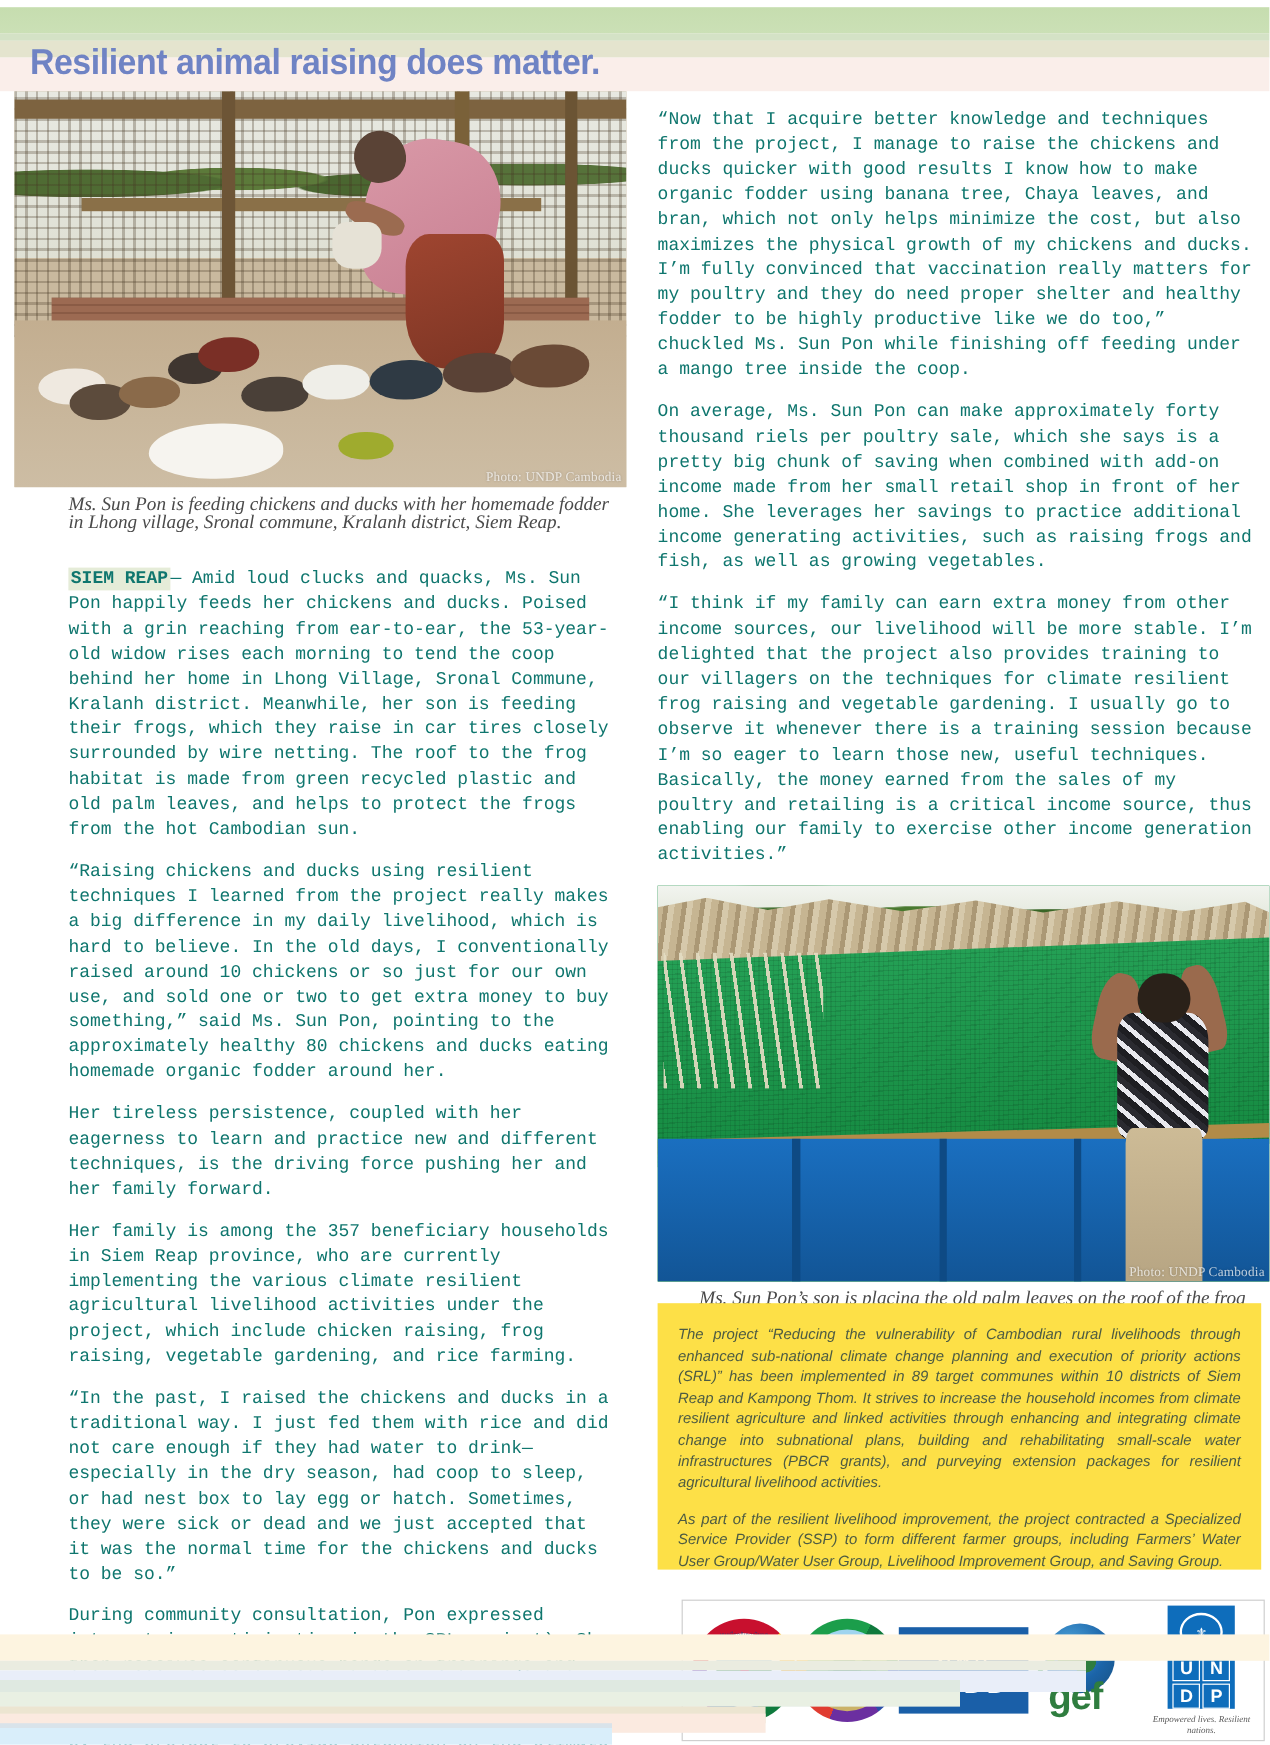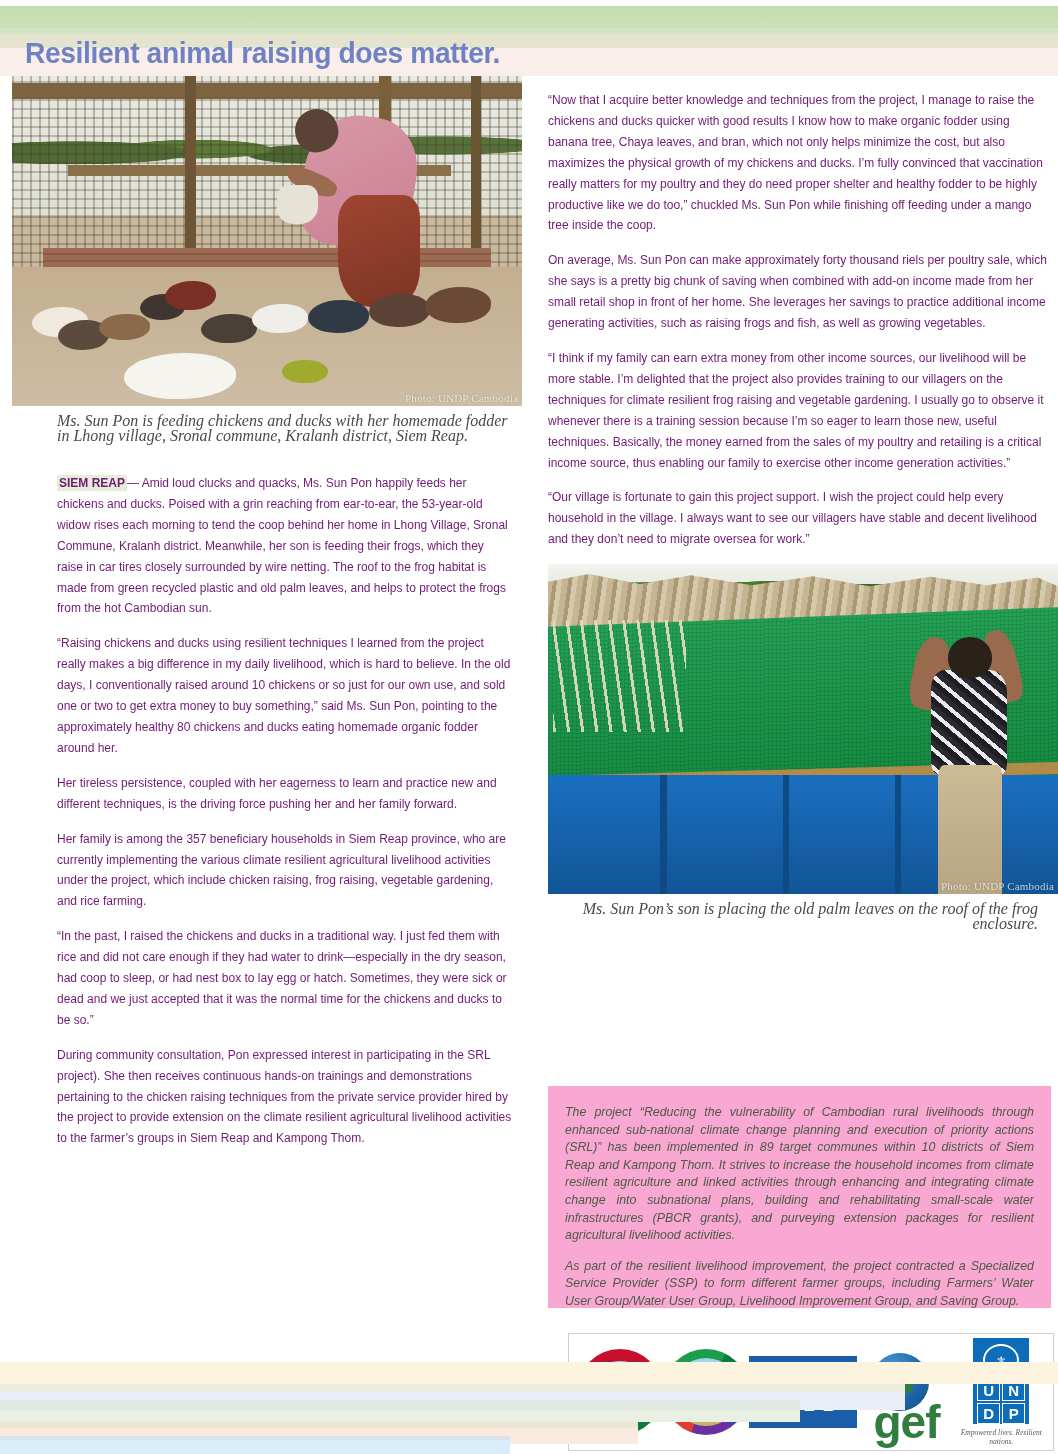--- a/index.html
+++ b/index.html
@@ -142,32 +142,32 @@
      background:#9a6a4d; border-radius:40% 48% 30% 34%; transform: rotate(12deg); }
   #photo-frog .boy-arm2 {
      position:absolute; left:86%; top:20%; width:6%; height:22%;
      background:#9a6a4d; border-radius:40% 40% 30% 34%; transform: rotate(-14deg); }
   #photo-frog .boy-pants {
      position:absolute; left:76.5%; top:61%; width:12.5%; height:39%;
      background: linear-gradient(to bottom,#cdbb96,#b7a583); border-radius:10% 8% 0 0; }
 
   
   .body-p {
-    font-size: 12px; line-height: 20.9px; color: #701a75;
+    font-size: 15px; line-height: 20.9px; color: #0f766e;
     margin-bottom: 14px; text-align: left;
-    font-family: Liberation Sans, sans-serif;
+    font-family: Liberation Mono, monospace;
   }
   .dateline {
     font-weight: bold; background: #e5ecd8; padding: 1px 2px;
   }
 
   
   .infobox {
     position: absolute; left: 548px; top: 1086px; width: 503px; height: 222px;
-    background: #f9a8d4; padding: 18px 17px 0 17px;
+    background: #fde047; padding: 18px 17px 0 17px;
   }
   .infobox p {
     font-family: "Liberation Sans", sans-serif;
     font-style: italic; font-size: 12.4px; line-height: 17.6px;
     color: #4d5b43; text-align: justify; margin-bottom: 13px;
   }
 
   
   .logo-strip {
     position: absolute; left: 568px; top: 1333px; width: 486px; height: 118px;
@@ -220,21 +220,21 @@
      background: radial-gradient(circle at 34% 30%, #4aa0d8, #1b64a8 58%, #18507f 100%); }
   .logo-gef .continent { position:absolute; left:20px; top:14px; width:40px; height:40px;
      border-radius:50%;
      background:
        radial-gradient(ellipse at 30% 35%, #2f7d3f 0 30%, transparent 31%),
        radial-gradient(ellipse at 66% 60%, #2f7d3f 0 26%, transparent 27%); }
   .logo-gef .ring { position:absolute; left: 4px; top: 22px; width: 82px; height: 28px;
      border: 4px solid #3f9e45; border-radius: 50%; transform: rotate(-22deg);
      border-bottom-color: transparent; }
   .logo-gef .wordmark { position:absolute; left: 16px; top: 48px;
-     font-size: 46px; font-weight: bold; color:#2f7d3f; letter-spacing:-1px;
+     font-size: 32px; font-weight: bold; color:#2f7d3f; letter-spacing:-1px;
      font-family:"Liberation Sans", sans-serif; }
 
   .logo-undp { display:flex; flex-direction:column; align-items:center; }
   .logo-undp .mark { width: 56px; height: 86px; background:#0e6dbb; position:relative;
      display:flex; flex-direction:column; align-items:center; }
   .logo-undp .emblem { width: 36px; height: 34px; margin-top:6px; border-radius:50%;
      background:#0e6dbb; border:2px solid #ffffff;
      display:flex; align-items:center; justify-content:center; }
   .logo-undp .emblem span { color:#fff; font-size:11px; }
   .logo-undp .letters { display:grid; grid-template-columns:1fr 1fr; gap:2px; margin-top:4px; }
@@ -299,21 +299,20 @@
       <p class="body-p">Her family is among the 357 beneficiary households in Siem Reap province, who are currently implementing the various climate resilient agricultural livelihood activities under the project, which include chicken raising, frog raising, vegetable gardening, and rice farming.</p>
       <p class="body-p">“In the past, I raised the chickens and ducks in a traditional way. I just fed them with rice and did not care enough if they had water to drink—especially in the dry season, had coop to sleep, or had nest box to lay egg or hatch. Sometimes, they were sick or dead and we just accepted that it was the normal time for the chickens and ducks to be so.”</p>
       <p class="body-p">During community consultation, Pon expressed interest in participating in the SRL project). She then receives continuous hands-on trainings and demonstrations pertaining to the chicken raising techniques from the private service provider hired by the project to provide extension on the climate resilient agricultural livelihood activities to the farmer’s groups in Siem Reap and Kampong Thom.</p>
     </div>
   </div>
 
   <div class="col-right">
     <p class="body-p">“Now that I acquire better knowledge and techniques from the project, I manage to raise the chickens and ducks quicker with good results I know how to make organic fodder using banana tree, Chaya leaves, and bran, which not only helps minimize the cost, but also maximizes the physical growth of my chickens and ducks. I’m fully convinced that vaccination really matters for my poultry and they do need proper shelter and healthy fodder to be highly productive like we do too,” chuckled Ms. Sun Pon while finishing off feeding under a mango tree inside the coop.</p>
     <p class="body-p">On average, Ms. Sun Pon can make approximately forty thousand riels per poultry sale, which she says is a pretty big chunk of saving when combined with add-on income made from her small retail shop in front of her home. She leverages her savings to practice additional income generating activities, such as raising frogs and fish, as well as growing vegetables.</p>
     <p class="body-p">“I think if my family can earn extra money from other income sources, our livelihood will be more stable. I’m delighted that the project also provides training to our villagers on the techniques for climate resilient frog raising and vegetable gardening. I usually go to observe it whenever there is a training session because I’m so eager to learn those new, useful techniques. Basically, the money earned from the sales of my poultry and retailing is a critical income source, thus enabling our family to exercise other income generation activities.”</p>
-    <p class="body-p">“Our village is fortunate to gain this project support. I wish the project could help every household in the village. I always want to see our villagers have stable and decent livelihood and they don’t need to migrate oversea for work.”</p>
 
     <div class="photo" id="photo-frog" style="margin-top:4px;">
       <div class="sky2"></div>
       <div class="foliage"></div>
       <div class="palm"></div>
       <div class="net"></div>
       <div class="strands"></div>
       <div class="rail"></div>
       <div class="pond"></div>
       <div class="pond-divider" style="left:22%;"></div>

